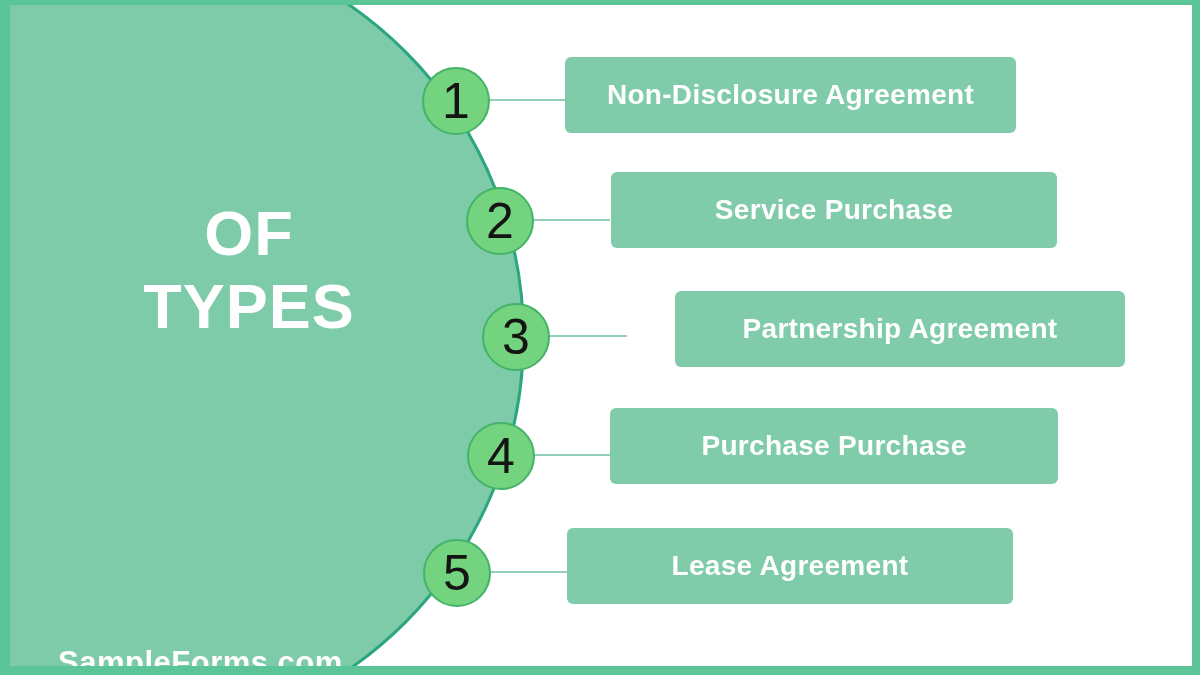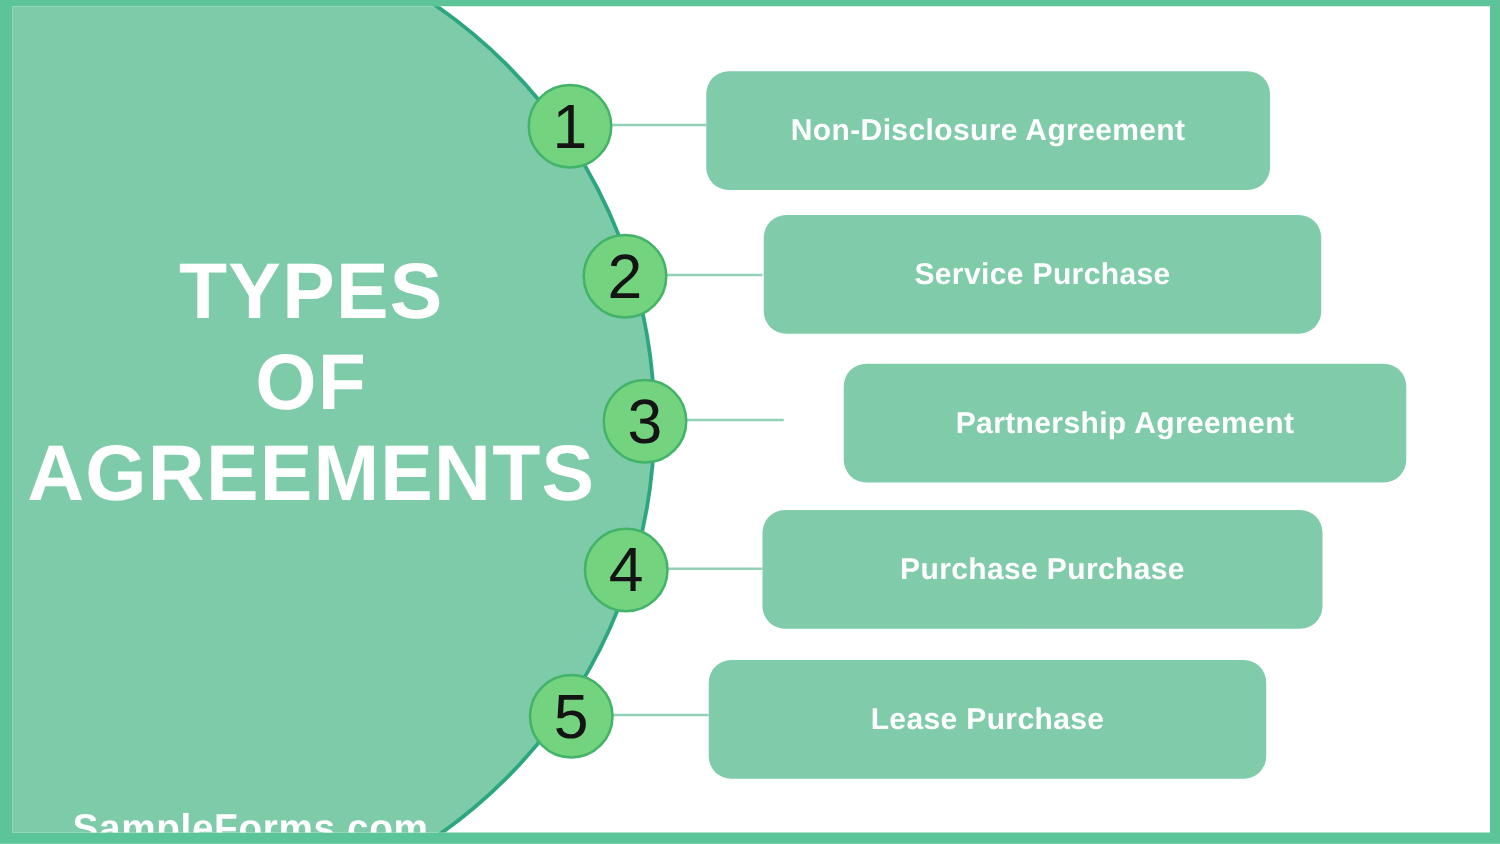--- a/index.html
+++ b/index.html
@@ -26,41 +26,40 @@
   .item-4{left:457px;top:417px;}
   .item-5{left:413px;top:534px;}
   .connector{position:absolute;left:66px;top:32px;height:2px;background:var(--connector);}
   .item-1 .connector{width:77px;} .item-2 .connector{width:78px;}
   .item-3 .connector{width:79px;} .item-4 .connector{width:77px;}
   .item-5 .connector{width:78px;}
   .badge{position:absolute;left:0;top:0;width:68px;height:68px;border-radius:50%;
          background:var(--badge-fill);border:2px solid var(--badge-stroke);
          display:flex;align-items:center;justify-content:center;
          font-size:50px;font-weight:400;color:var(--number-color);}
-  .bar{position:absolute;height:95px;border-radius:18px;background:var(--bar-fill);
+  .bar{position:absolute;height:76px;border-radius:6px;background:var(--bar-fill);
        display:flex;align-items:center;justify-content:center;
-       font-size:24px;font-weight:700;color:var(--bar-text);letter-spacing:0.3px;}
+       font-size:28px;font-weight:700;color:var(--bar-text);letter-spacing:0.3px;}
   .item-1 .bar{left:143px;top:-10px;width:451px;}
   .item-2 .bar{left:145px;top:-15px;width:446px;}
   .item-3 .bar{left:145px;top:-12px;width:450px;margin-left:48px;}
   .item-4 .bar{left:143px;top:-14px;width:448px;}
   .item-5 .bar{left:144px;top:-11px;width:446px;}
 </style>
 </head>
 <body>
 
 <div class="frame">
   <div class="canvas">
 
     <div class="blob"></div>
 
     <div class="big-title">
+      <div>OF</div>
       <div>TYPES</div>
-      <div>OF</div>
-      <div>AGREEMENTS</div>
     </div>
 
     <div class="item item-1">
       <div class="connector"></div>
       <div class="badge">1</div>
       <div class="bar">Non-Disclosure Agreement</div>
     </div>
 
     <div class="item item-2">
       <div class="connector"></div>
@@ -76,19 +75,19 @@
 
     <div class="item item-4">
       <div class="connector"></div>
       <div class="badge">4</div>
       <div class="bar">Purchase Purchase</div>
     </div>
 
     <div class="item item-5">
       <div class="connector"></div>
       <div class="badge">5</div>
-      <div class="bar">Lease Purchase</div>
+      <div class="bar">Lease Agreement</div>
     </div>
 
     <div class="watermark">SampleForms.com</div>
 
   </div>
 </div>
 
 </body></html>

